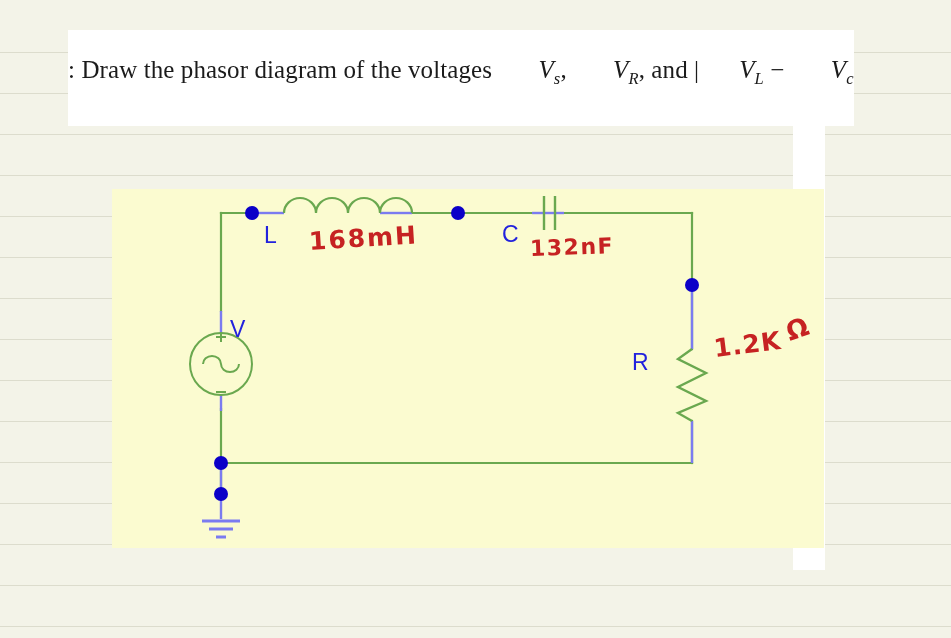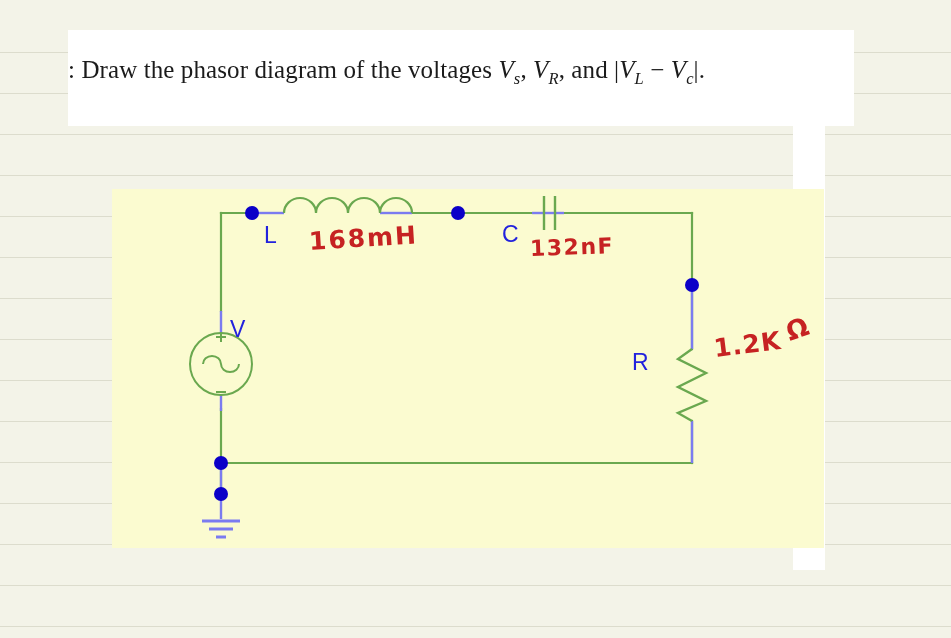--- a/index.html
+++ b/index.html
@@ -47,20 +47,21 @@
     top: 26px;
     width: 790px;
     font-family: "Liberation Serif", serif;
     font-size: 25px;
     color: #1b1b1b;
     white-space: nowrap;
     letter-spacing: 0.1px;
   }
   #question-text .var {
     font-style: italic;
+    margin-left: 40px;
   }
   #question-text sub {
     font-size: 0.66em;
     font-style: italic;
   }
 
   
   #white-gutter {
     position: absolute;
     left: 793px;

